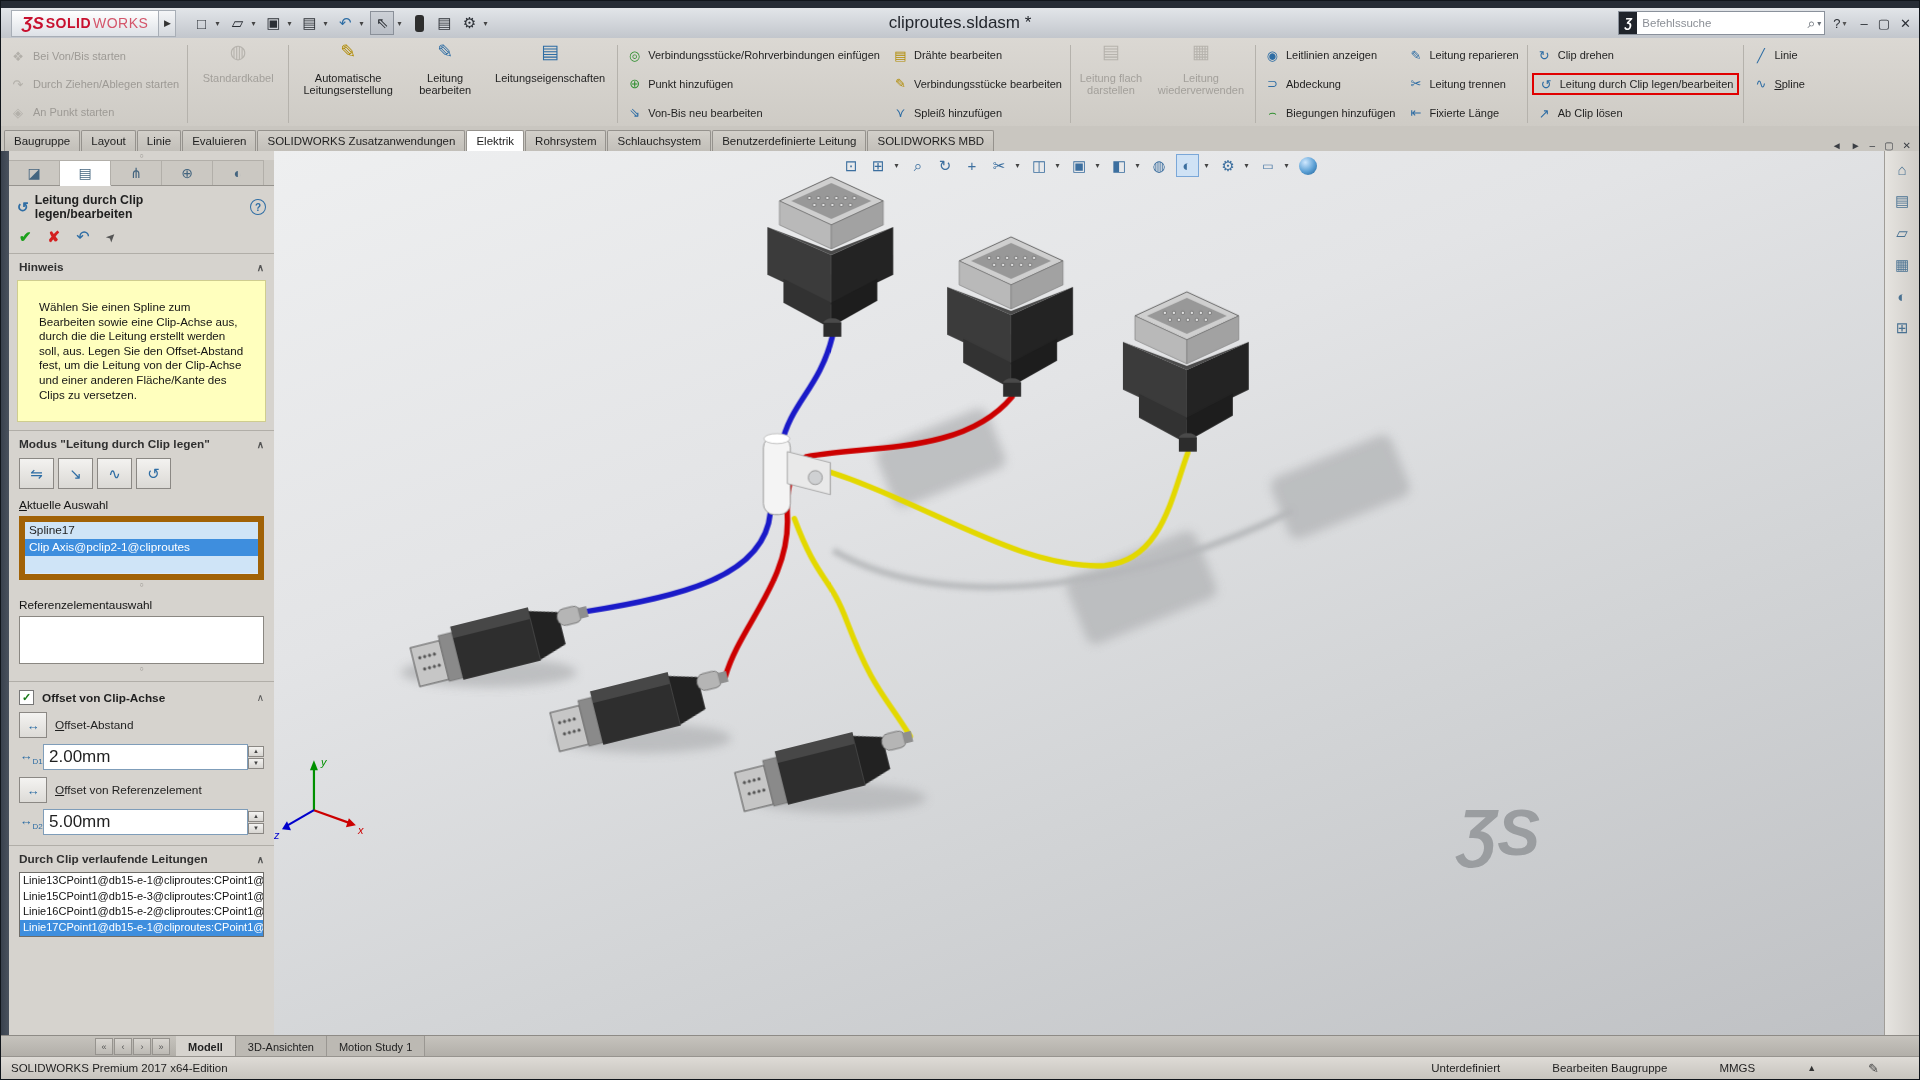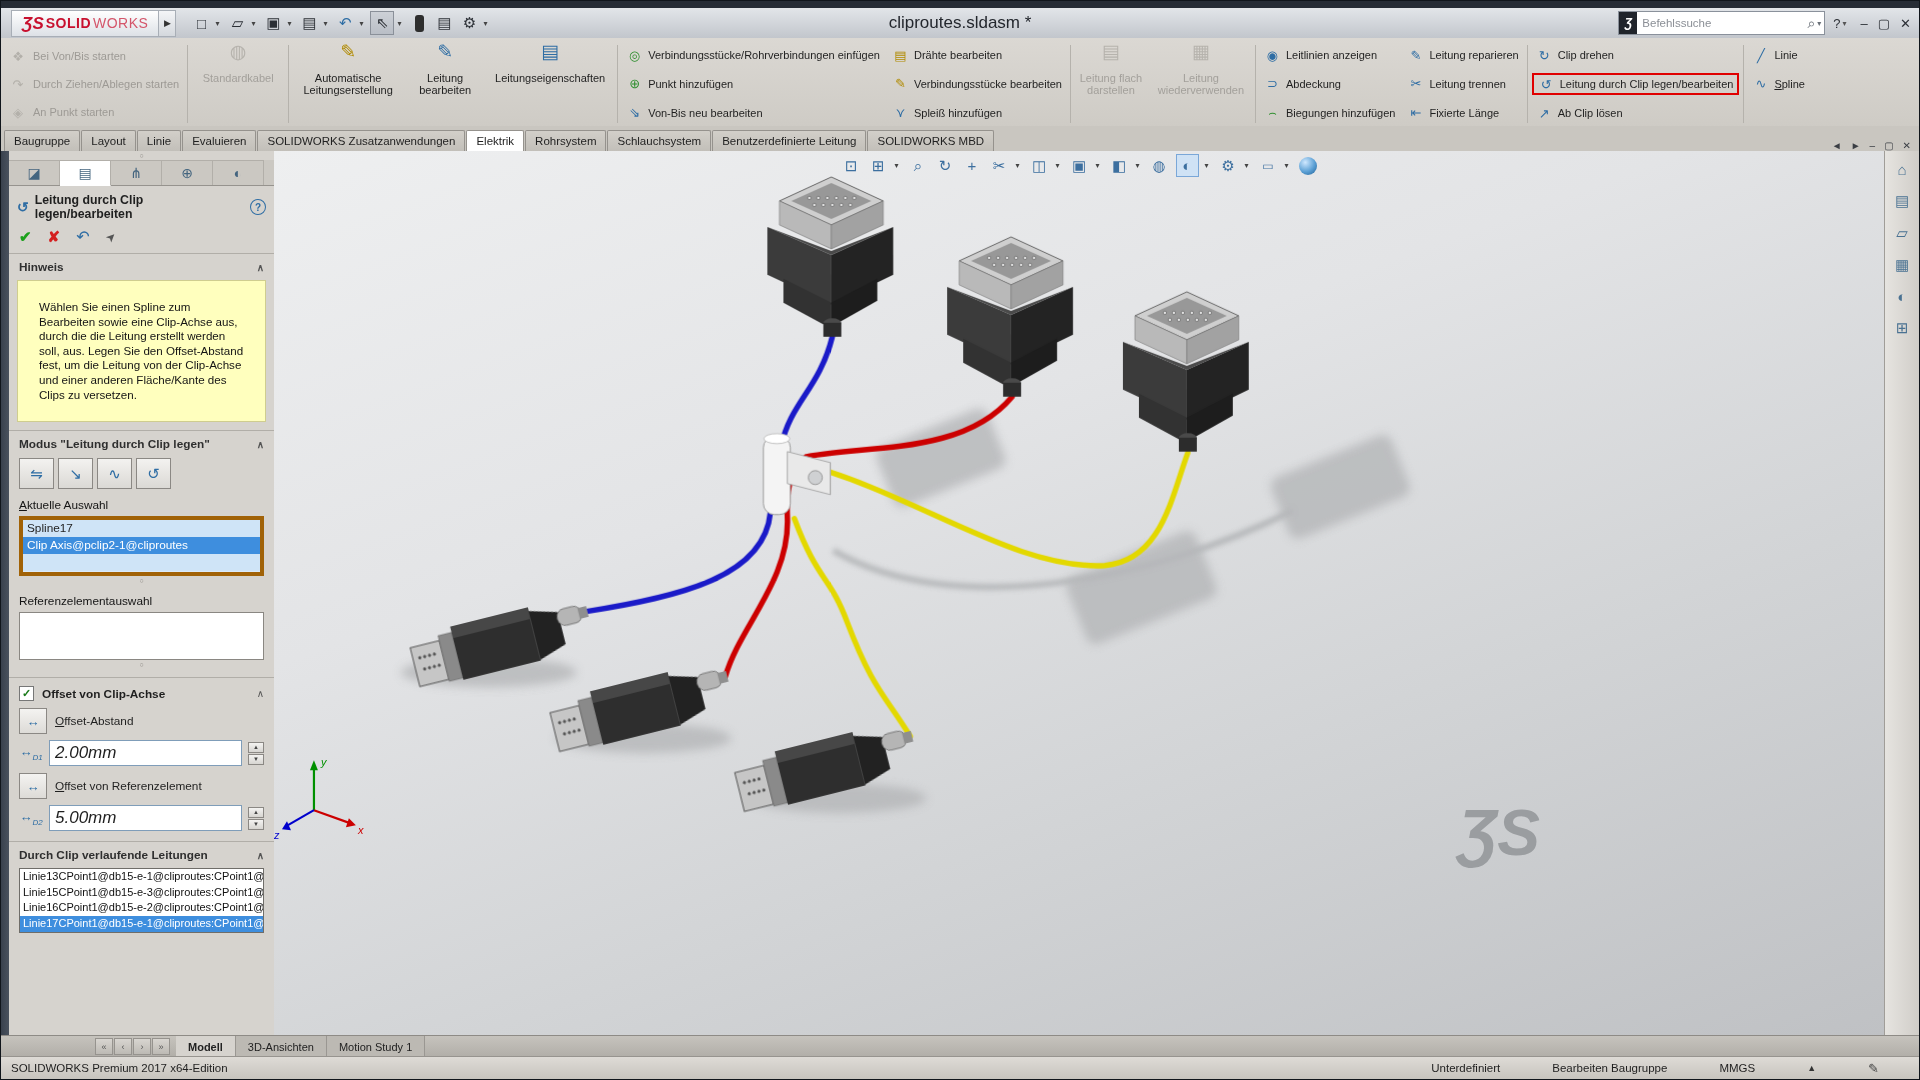--- a/index.html
+++ b/index.html
@@ -82,33 +82,33 @@
   .pinn{color:#555;font-size:12px;display:inline-block;transform:rotate(-45deg);}
   .sec-h{display:flex;align-items:center;font-weight:bold;font-size:11.8px;color:#2f2f2f;padding:6px 10px 3px;}
   .sec-h .chev{margin-left:auto;color:#555;font-size:10px;}
   .hint{margin:3px 8px 8px;background:#ffffbe;border:1px solid #cfcd8f;padding:3px 5px;font-size:11.6px;
         line-height:14.6px;color:#141414;}
   .hint p{margin:16px;}
   .mbtns{display:flex;gap:4px;padding:4px 10px 2px;}
   .mbtn{width:33px;height:29px;border:1px solid #8b8884;background:linear-gradient(#f3f2f0,#dbd9d5);
         display:flex;align-items:center;justify-content:center;font-size:15px;color:#2e6da4;}
   .lbl{padding:7px 10px 2px;color:#141414;}
-  .selbox{margin:2px 10px 0;border:4px solid #a16207;background:#dceaf8;height:52px;overflow:hidden;}
+  .selbox{margin:2px 10px 0;border:6px solid #a16207;background:#dceaf8;height:52px;overflow:hidden;}
   .selrow{height:17px;line-height:17px;padding:0 4px;background:#cfe4f7;white-space:nowrap;overflow:hidden;}
   .selrow.sel{background:#3e8ede;color:#fff;}
   .refbox{margin:2px 10px 0;border:1px solid #8a8782;background:#fff;height:46px;}
   .hr{height:1px;background:#b1aea8;margin:8px 0 0;}
   .offhead{display:flex;align-items:center;gap:8px;padding:8px 10px 2px;font-weight:bold;}
   .chk{width:13px;height:13px;border:1px solid #777;background:#fff;display:flex;align-items:center;
        justify-content:center;font-size:11px;color:#1a7a1a;line-height:11px;}
   .offhead .chev{margin-left:auto;color:#555;font-size:10px;font-weight:normal;}
   .iconlblrow{display:flex;align-items:center;gap:8px;padding:5px 10px 2px;}
   .icnbtn{width:26px;height:24px;border:1px solid #8b8884;background:linear-gradient(#f4f3f1,#dddbd7);
           display:flex;align-items:center;justify-content:center;color:#2e6da4;font-size:13px;}
-  .inprow{display:flex;align-items:center;gap:6px;padding:4px 10px 2px;font-style:italic;}
+  .inprow{display:flex;align-items:center;padding:4px 10px 2px;}
   .dicon{width:24px;text-align:center;color:#2e6da4;font-size:13px;}
   .dicon sub{font-size:8px;color:#2e6da4;}
   .inp{flex:1;height:20px;border:1px solid #7f9db9;background:#fff;font-size:17px;display:flex;
        align-items:center;padding:2px 5px;}
   .spin{width:16px;height:23px;display:flex;flex-direction:column;gap:1px;}
   .spin span{flex:1;border:1px solid #8b8884;background:linear-gradient(#f4f3f1,#d7d5d1);font-size:6px;
              display:flex;align-items:center;justify-content:center;color:#444;}
   .routesbox{margin:3px 10px 0;border:1px solid #6f6d69;background:#fff;font-size:11px;overflow:hidden;}
   .rrow{height:15.6px;line-height:15.6px;padding:0 3px;white-space:nowrap;overflow:hidden;color:#111;}
   .rrow.sel{background:#3e8ede;color:#fff;}

